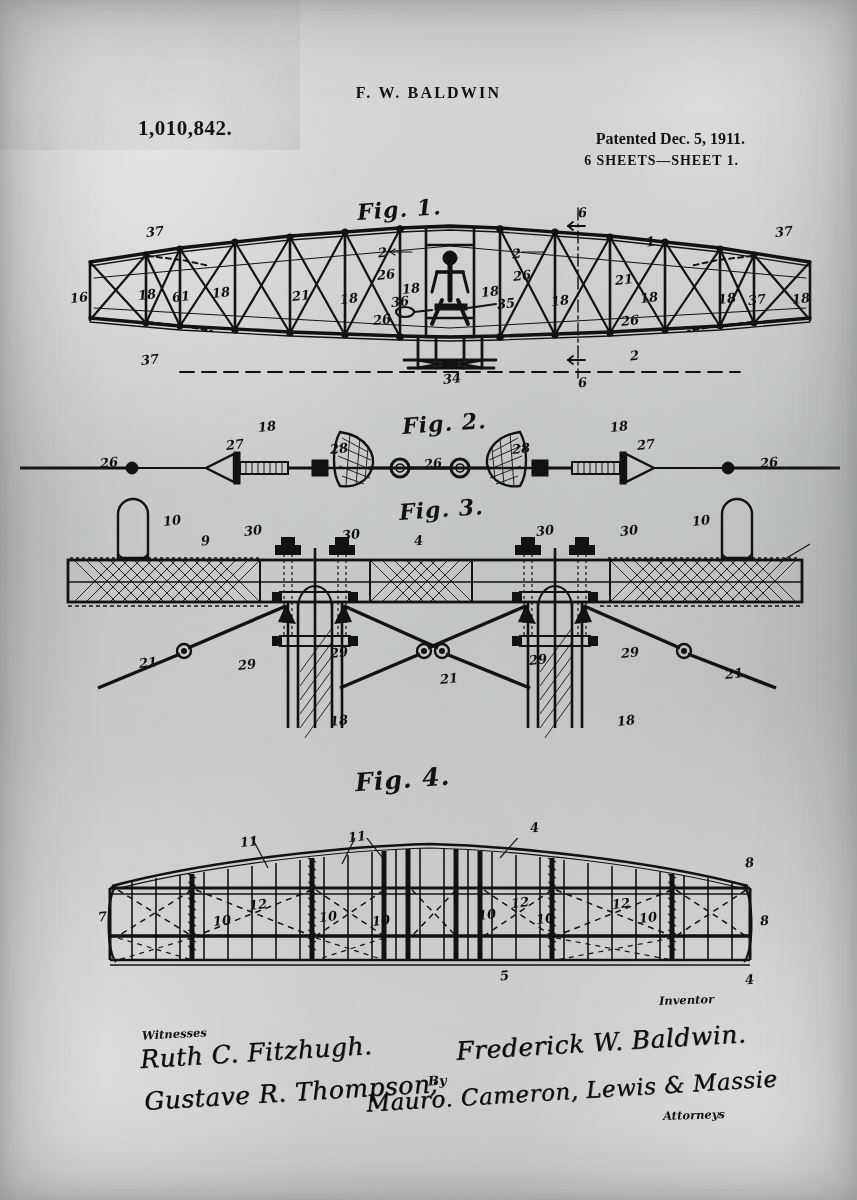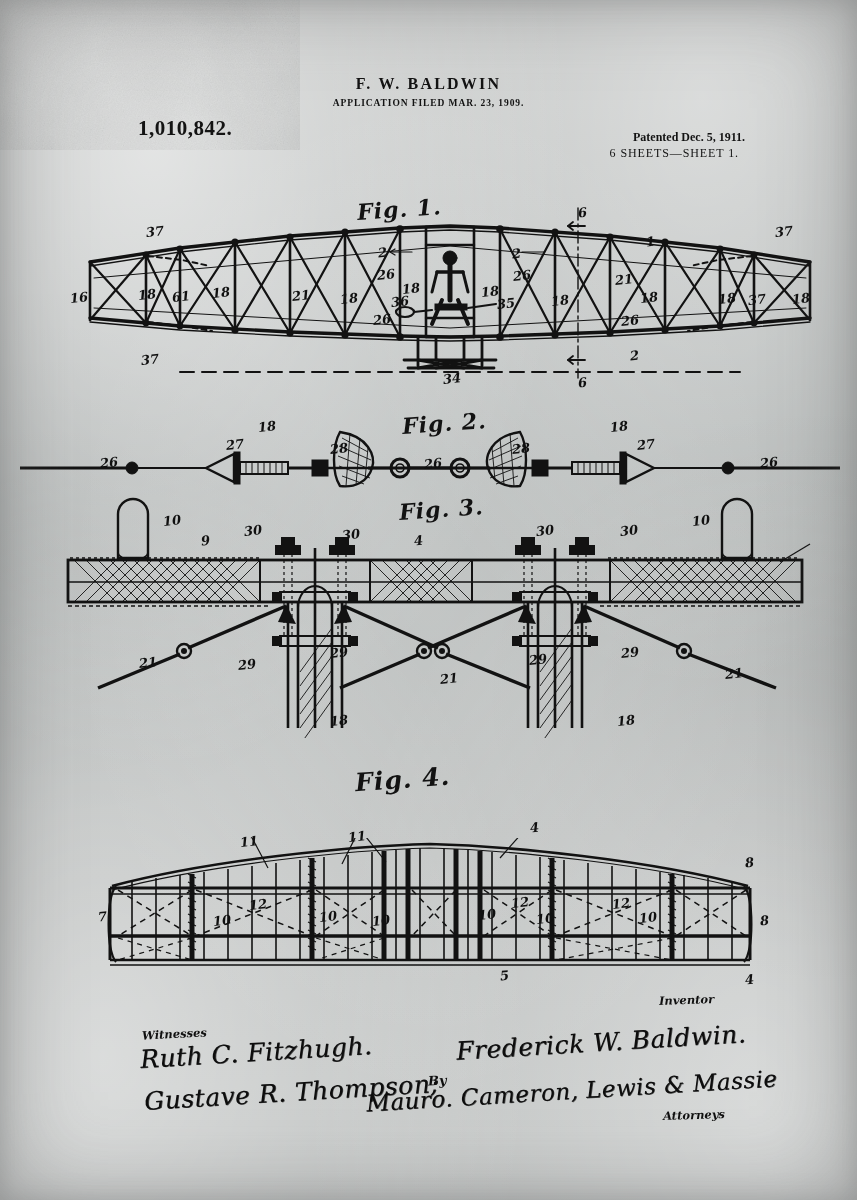--- a/index.html
+++ b/index.html
@@ -20,45 +20,44 @@
   }
   #grain{position:absolute;inset:0;pointer-events:none;opacity:.5;mix-blend-mode:multiply;}
   #vign{position:absolute;inset:0;pointer-events:none;
     box-shadow:inset 0 0 90px rgba(90,92,92,.45), inset 0 0 24px rgba(120,122,122,.35);}
   
   .hdr{position:absolute;left:0;right:0;top:0;text-align:center;}
   .h-name{font-family:"Liberation Serif",serif;font-weight:bold;font-size:16px;letter-spacing:2.2px;color:#131313;}
   .h-title{font-family:"Liberation Serif",serif;font-weight:bold;font-size:12px;letter-spacing:1.4px;color:#131313;margin-top:4px;}
   .h-appl{font-family:"Liberation Serif",serif;font-weight:bold;font-size:9.5px;letter-spacing:.9px;color:#131313;margin-top:5px;}
   .h-num{position:absolute;left:138px;top:116px;font-family:"Liberation Serif",serif;font-weight:bold;font-size:21px;letter-spacing:.5px;color:#131313;}
-  .h-pat{position:absolute;right:112px;top:130px;font-family:"Liberation Serif",serif;font-weight:bold;font-size:12px;color:#131313;white-space:nowrap;}
-  .h-sheets{position:absolute;right:118px;top:146px;font-family:"Liberation Serif",serif;font-weight:normal;font-size:12px;letter-spacing:.9px;color:#131313;white-space:nowrap;}
+  .h-pat{position:absolute;right:112px;top:130px;font-family:"Liberation Serif",serif;font-weight:bold;font-size:16px;color:#131313;white-space:nowrap;}
+  .h-sheets{position:absolute;right:118px;top:153px;font-family:"Liberation Serif",serif;font-weight:bold;font-size:14px;letter-spacing:.9px;color:#131313;white-space:nowrap;}
   
   .figcap{position:absolute;font-family:"DejaVu Serif",serif;font-style:italic;font-weight:bold;
           font-size:22px;letter-spacing:1px;color:#121212;transform:rotate(-4deg);white-space:nowrap;}
   
   .ref{position:absolute;font-family:"DejaVu Serif",serif;font-style:italic;font-weight:bold;
        font-size:13px;color:#101010;white-space:nowrap;transform:rotate(-6deg);}
   
   .sig{position:absolute;font-family:"DejaVu Serif",serif;font-style:italic;color:#0d0d0d;white-space:nowrap;}
   .sig-hand{font-size:25px;letter-spacing:.5px;transform:rotate(-3.5deg);
             text-shadow:.6px .4px 0 rgba(10,10,10,.65);}
   .sig-small{font-size:13px;font-weight:bold;transform:rotate(-3deg);}
   .sig-label{font-family:"DejaVu Serif",serif;font-weight:bold;font-size:11.5px;font-style:italic;color:#101010;}
   svg{display:block;}
   .l{fill:none;stroke:#121212;}
 </style>
 </head>
 <body>
 
 <div id="sheet">
 
-  <div class="hdr" style="top:75px;">
+  <div class="hdr" style="top:84px;">
     <div class="h-name">F. W. BALDWIN</div>
-    <div class="h-appl">APPLICATION FILED MAR. 23, 1909.</div>
   </div>
   <div class="h-num">1,010,842.</div>
   <div class="h-pat">Patented Dec. 5, 1911.</div>
   <div class="h-sheets">6 SHEETS—SHEET 1.</div>
 
   <div class="figcap" style="left:357px;top:196px;">Fig. 1.</div>
   <div class="figcap" style="left:402px;top:410px;">Fig. 2.</div>
   <div class="figcap" style="left:399px;top:496px;">Fig. 3.</div>
   <div class="figcap" style="left:355px;top:765px;font-size:25px;">Fig. 4.</div>
 

